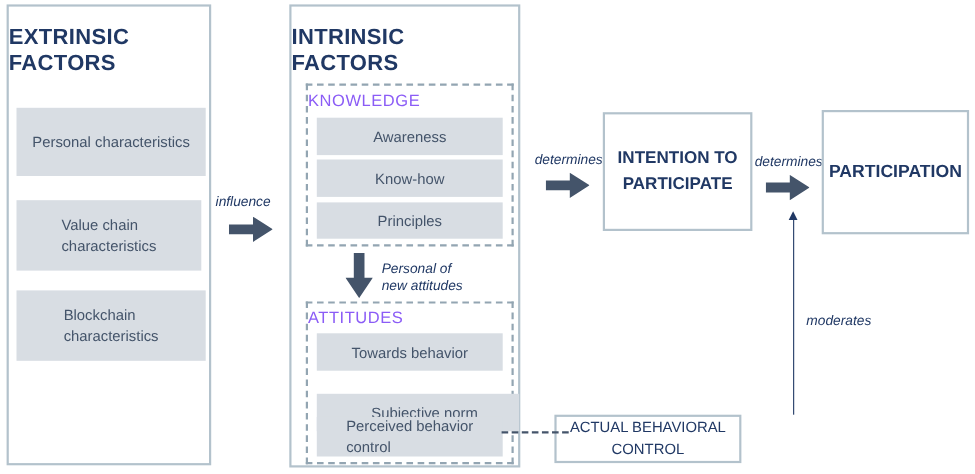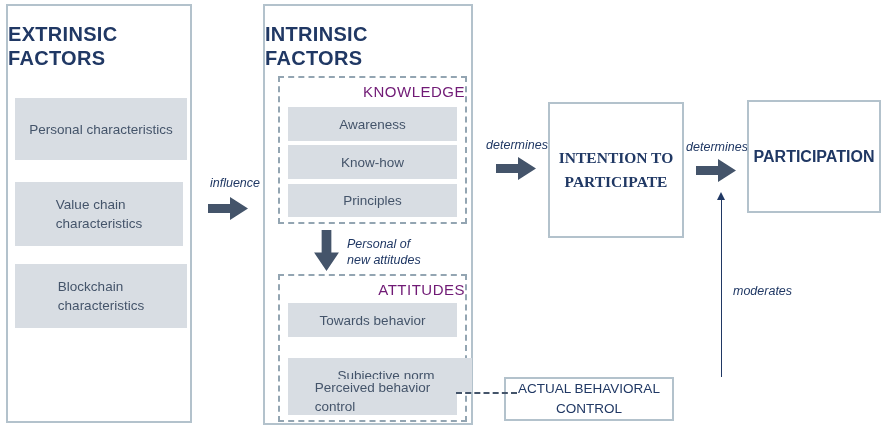--- a/index.html
+++ b/index.html
@@ -41,22 +41,22 @@
   }
   .dashed-box {
     position: absolute;
     border: 2px dashed #93a5b2;
     box-sizing: border-box;
     background: transparent;
   }
   .sub-title {
     position: absolute;
     top: 5px; left: 0; right: 0;
-    text-align: right;
-    color: #701a75;
+    text-align: left;
+    color: #8b5cf6;
     font-size: 15px;
     letter-spacing: .5px;
   }
   .flow-label {
     position: absolute;
     font-style: italic;
     color: #203864;
     font-size: 12.5px;
     line-height: 16px;
     white-space: pre-line;
@@ -117,21 +117,21 @@
   <div class="outer-box" style="left:6px; top:4px; width:186px; height:419px;">
     <div class="section-title" style="top:16px;">EXTRINSIC
 FACTORS</div>
     <div class="gray-item" style="left:7px; top:92px; width:172px; height:62px;">Personal characteristics</div>
     <div class="gray-item" style="left:7px; top:176px; width:168px; height:64px;">Value chain
 characteristics</div>
     <div class="gray-item" style="left:7px; top:258px; width:172px; height:64px;">Blockchain
 characteristics</div>
   </div>
 
-  <div class="flow-label" style="left:196px; top:175px; width:64px; text-align:right;">influence</div>
+  <div class="flow-label" style="left:196px; top:175px; width:64px; text-align:left;">influence</div>
   <div class="arrow-right" style="left:208px; top:196px; width:40px; height:25px;"></div>
 
   <div class="outer-box" style="left:263px; top:4px; width:210px; height:421px;">
     <div class="section-title" style="top:16px;">INTRINSIC
 FACTORS</div>
 
     <div class="dashed-box" style="left:13px; top:70px; width:189px; height:148px;">
       <div class="sub-title">KNOWLEDGE</div>
       <div class="gray-item" style="left:8px; top:29px; width:169px; height:34px;">Awareness</div>
       <div class="gray-item" style="left:8px; top:67px; width:169px; height:34px;">Know-how</div>
@@ -147,21 +147,21 @@
       <div class="gray-item" style="left:8px; top:27px; width:169px; height:34px;">Towards behavior</div>
       <div class="gray-item" style="left:8px; top:82px; width:172px; height:34px;padding-left:12px;">Subjective norm</div>
       <div class="gray-item" style="left:8px; top:103px; width:169px; height:36px;">Perceived behavior
 control</div>
     </div>
   </div>
 
   <div class="flow-label" style="left:486px; top:137px; width:62px; text-align:center;">determines</div>
   <div class="arrow-right" style="left:496px; top:156px; width:40px; height:25px;"></div>
 
-  <div class="big-box" style="left:548px; top:102px; width:136px; height:136px;font-family:Liberation Serif, serif;">
+  <div class="big-box" style="left:548px; top:102px; width:136px; height:108px;">
     <span>INTENTION TO
 PARTICIPATE</span>
   </div>
 
   <div class="flow-label" style="left:686px; top:139px; width:62px; text-align:center;">determines</div>
   <div class="arrow-right" style="left:696px; top:158px; width:40px; height:25px;"></div>
 
   <div class="big-box" style="left:747px; top:100px; width:134px; height:113px; font-size:16px;">
     <span>PARTICIPATION</span>
   </div>

